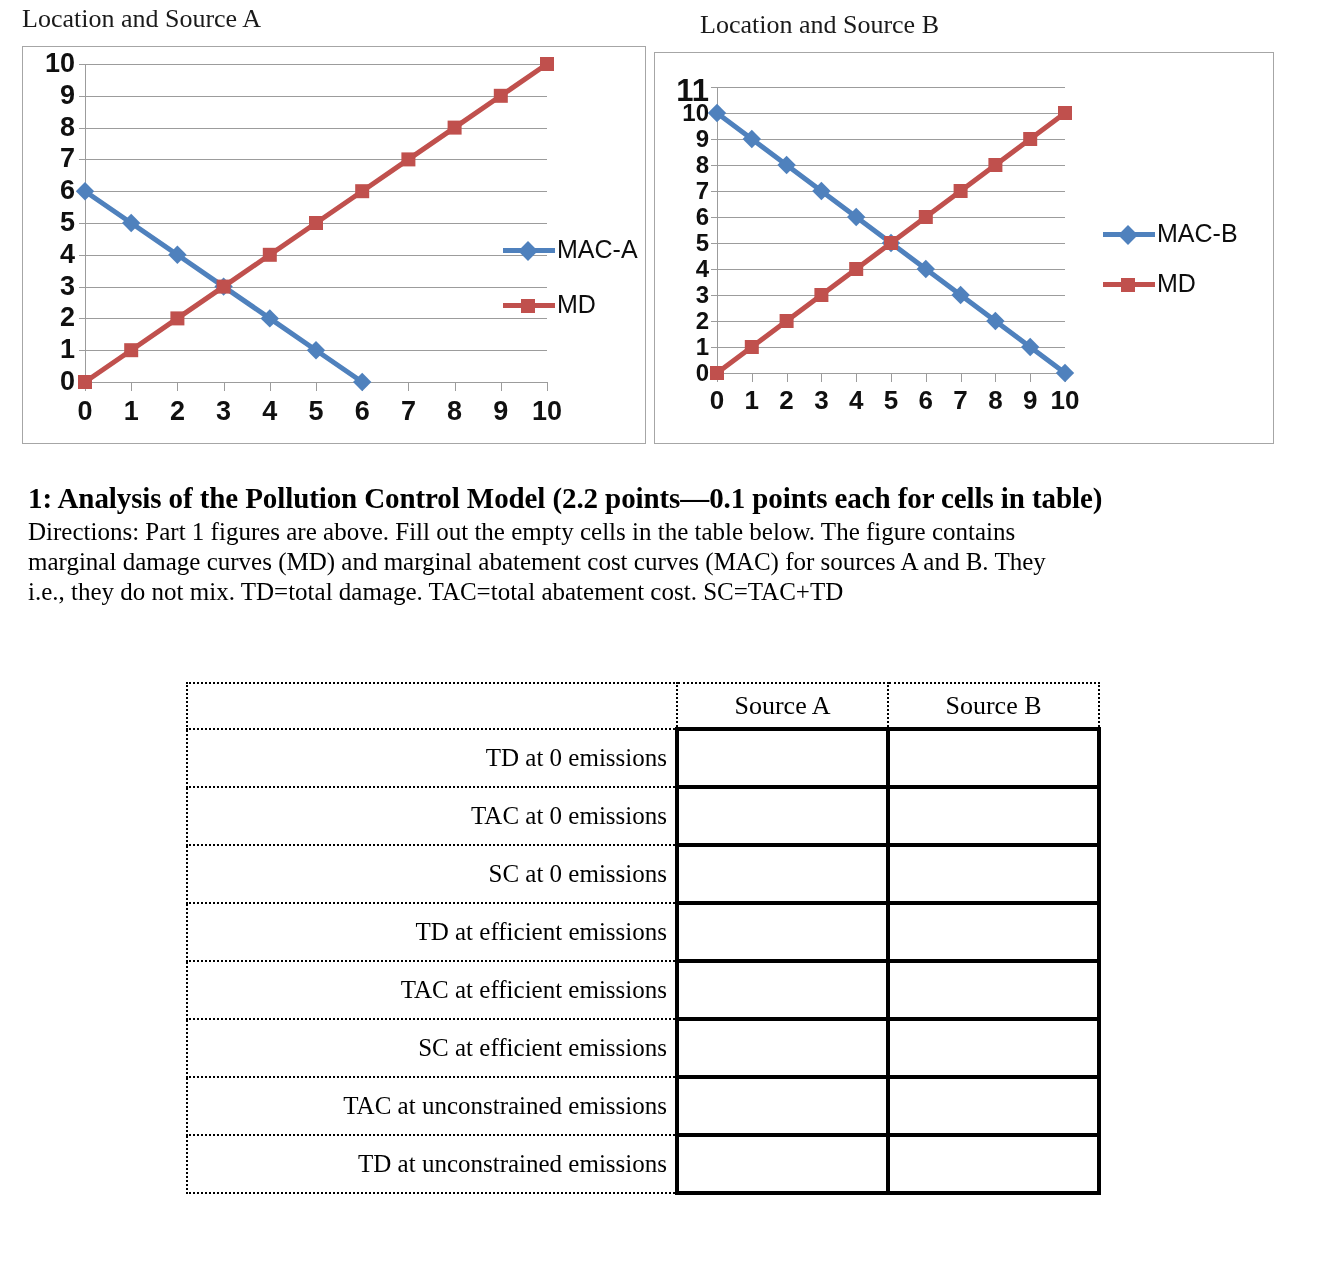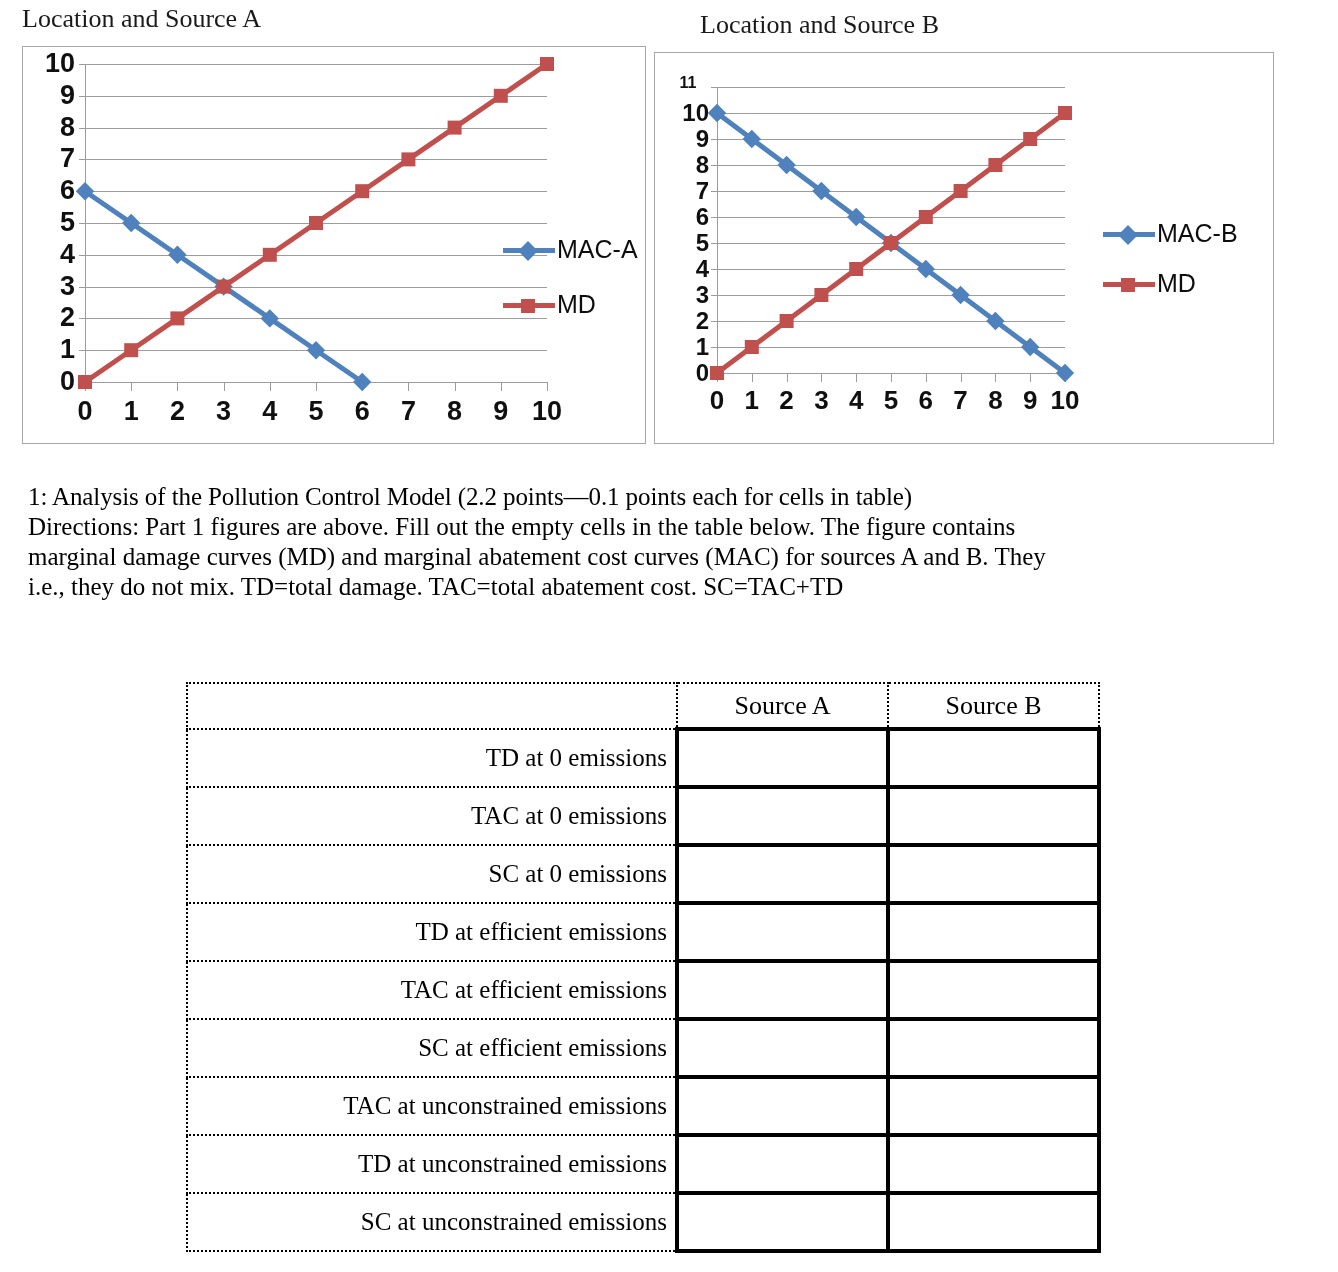--- a/index.html
+++ b/index.html
@@ -129,22 +129,22 @@
 
   
   #prose {
     position: absolute;
     left: 28px;
     top: 482px;
     width: 1264px;
   }
   #prose-heading {
     font-family: "Liberation Serif", serif;
-    font-weight: normal;
-    font-size: 25px;
+    font-weight: bold;
+    font-size: 29px;
     line-height: 1.17;
     margin: 0 0 1px 0;
     letter-spacing: -0.1px;
   }
   .prose-line {
     font-family: "Liberation Serif", serif;
     font-size: 25px;
     line-height: 1.2;
     white-space: nowrap;
   }
@@ -337,21 +337,21 @@
         <div class="tick" style="left: -6px; top: 234px; width: 6px; height: 1px;"></div>
         <div class="tick" style="left: -6px; top: 208px; width: 6px; height: 1px;"></div>
         <div class="tick" style="left: -6px; top: 182px; width: 6px; height: 1px;"></div>
         <div class="tick" style="left: -6px; top: 156px; width: 6px; height: 1px;"></div>
         <div class="tick" style="left: -6px; top: 130px; width: 6px; height: 1px;"></div>
         <div class="tick" style="left: -6px; top: 104px; width: 6px; height: 1px;"></div>
         <div class="tick" style="left: -6px; top: 78px; width: 6px; height: 1px;"></div>
         <div class="tick" style="left: -6px; top: 52px; width: 6px; height: 1px;"></div>
         <div class="tick" style="left: -6px; top: 26px; width: 6px; height: 1px;"></div>
         <div class="tick" style="left: -6px; top: 0px; width: 6px; height: 1px;"></div>
-        <div class="ylab" style="font-size: 16px; width: 42px; left: -50px; top: -12.48px; text-align: center;">11</div>
+        <div class="ylab" style="font-size: 31px; width: 42px; left: -50px; top: -12.48px;">11</div>
         <div class="ylab" style="font-size: 24px; width: 42px; left: -50px; top: 13.52px;">10</div>
         <div class="ylab" style="font-size: 24px; width: 42px; left: -50px; top: 39.52px;">9</div>
         <div class="ylab" style="font-size: 24px; width: 42px; left: -50px; top: 65.52px;">8</div>
         <div class="ylab" style="font-size: 24px; width: 42px; left: -50px; top: 91.52px;">7</div>
         <div class="ylab" style="font-size: 24px; width: 42px; left: -50px; top: 117.52px;">6</div>
         <div class="ylab" style="font-size: 24px; width: 42px; left: -50px; top: 143.52px;">5</div>
         <div class="ylab" style="font-size: 24px; width: 42px; left: -50px; top: 169.52px;">4</div>
         <div class="ylab" style="font-size: 24px; width: 42px; left: -50px; top: 195.52px;">3</div>
         <div class="ylab" style="font-size: 24px; width: 42px; left: -50px; top: 221.52px;">2</div>
         <div class="ylab" style="font-size: 24px; width: 42px; left: -50px; top: 247.52px;">1</div>
@@ -462,19 +462,14 @@
       <tr>
         <td class="lbl-cell">TAC at unconstrained emissions</td>
         <td class="data-cell"></td>
         <td class="data-cell"></td>
       </tr>
       <tr>
         <td class="lbl-cell">TD at unconstrained emissions</td>
         <td class="data-cell"></td>
         <td class="data-cell"></td>
       </tr>
-      <tr>
-        <td class="lbl-cell">SC at unconstrained emissions</td>
-        <td class="data-cell"></td>
-        <td class="data-cell"></td>
-      </tr>
     </tbody>
 </table>
 
 </body></html>

